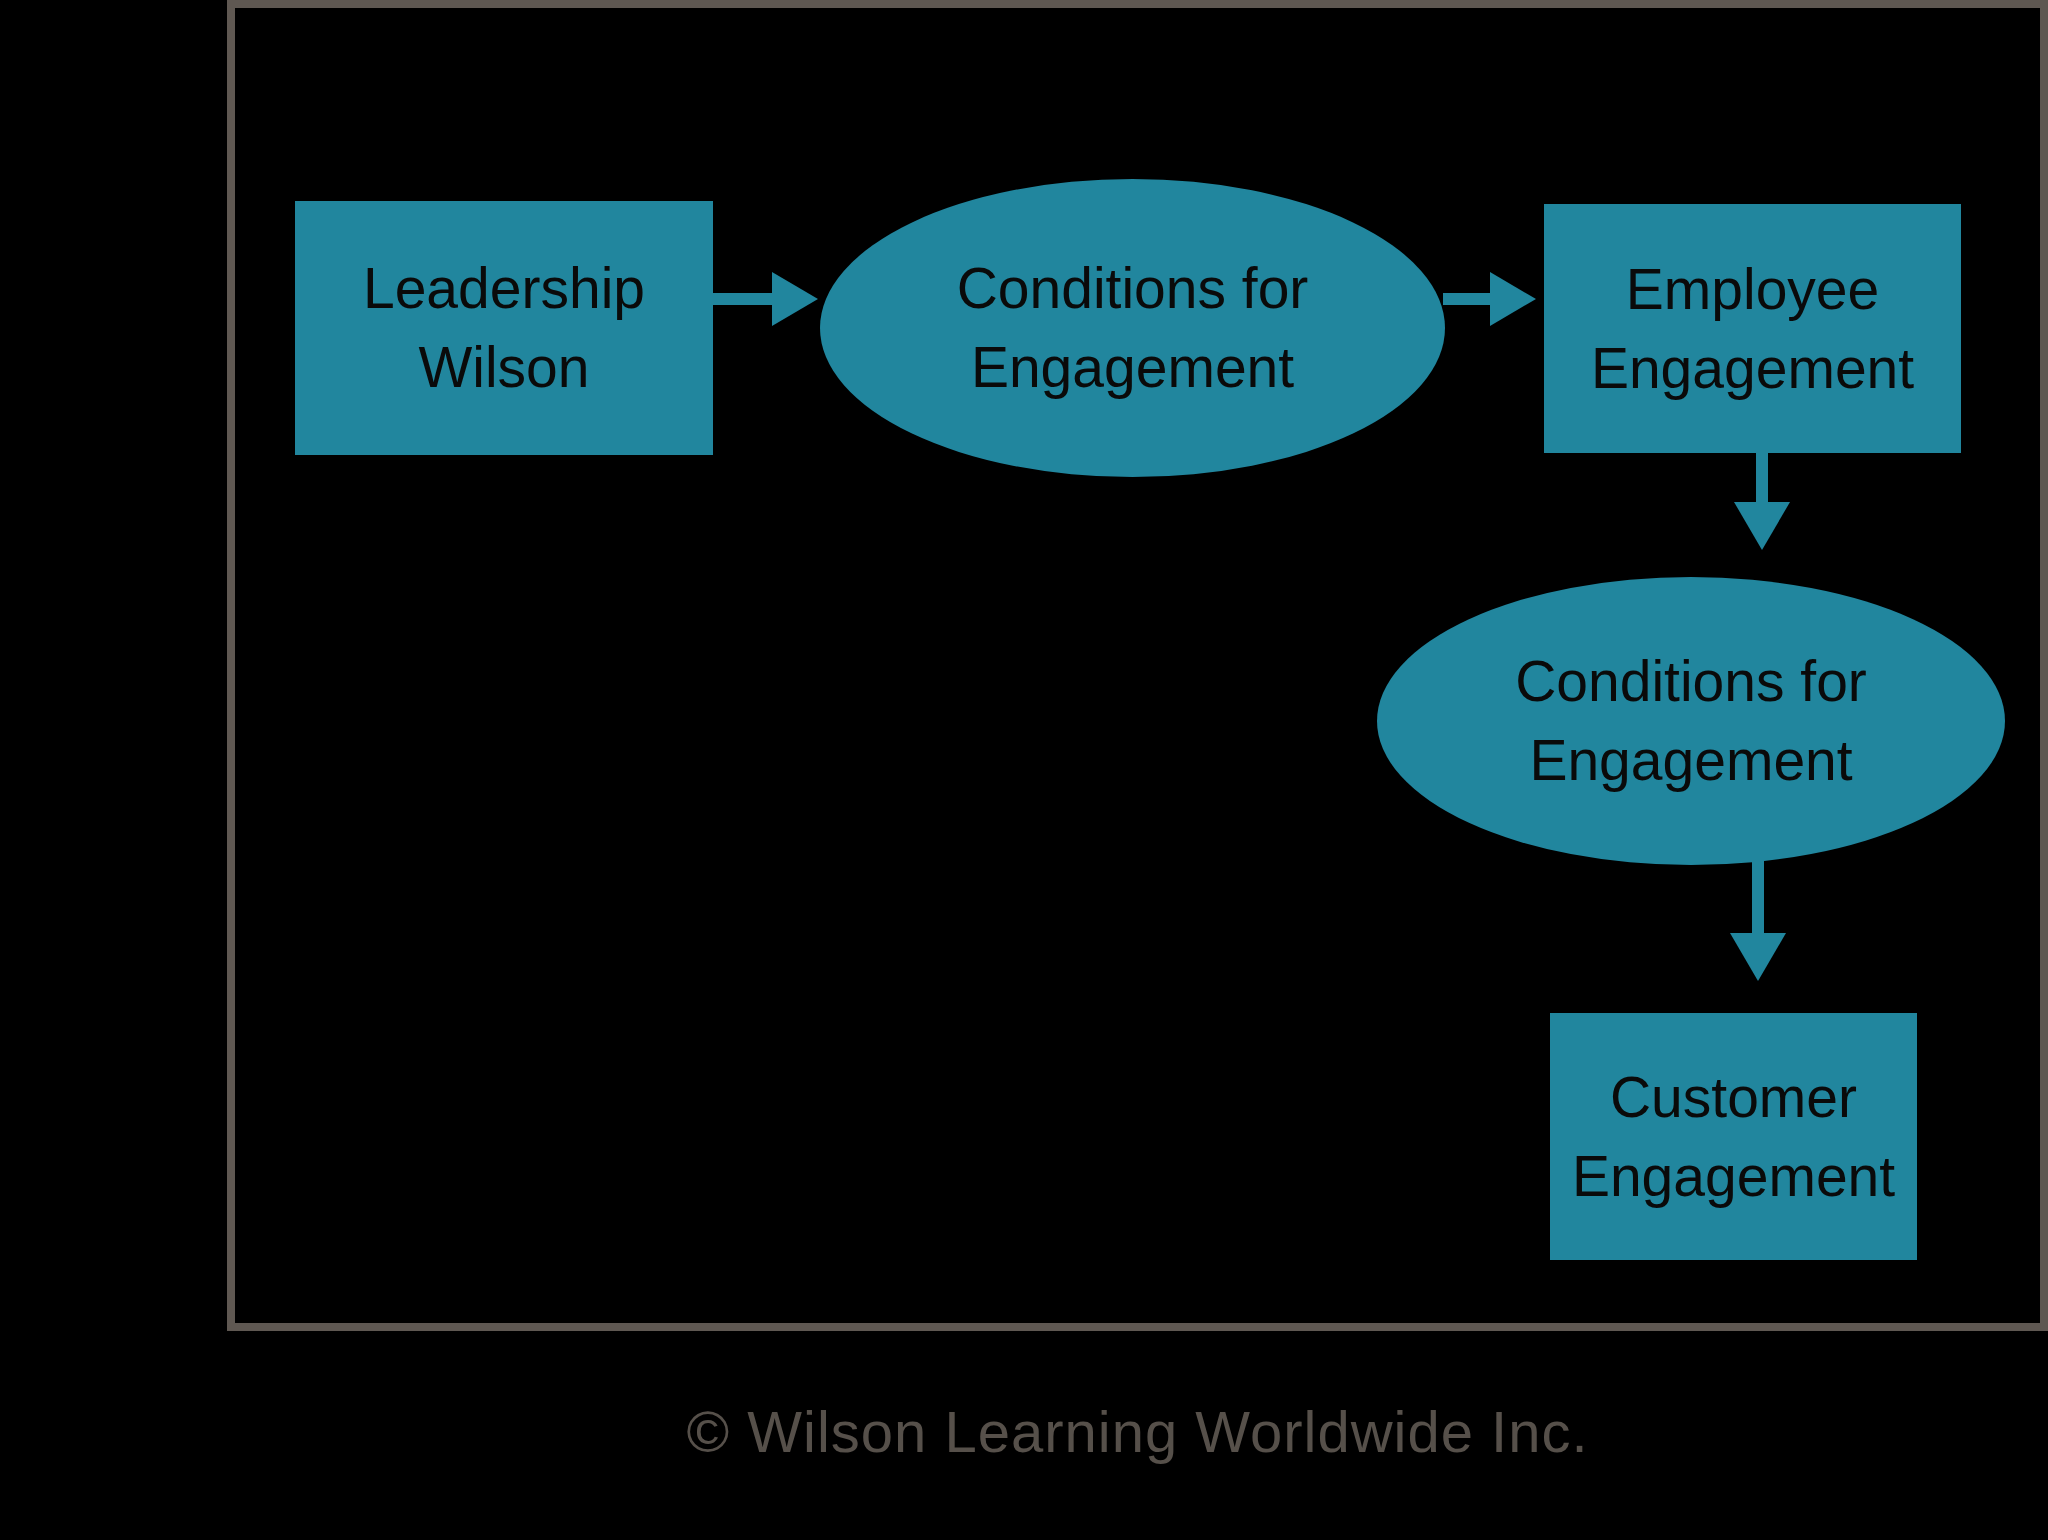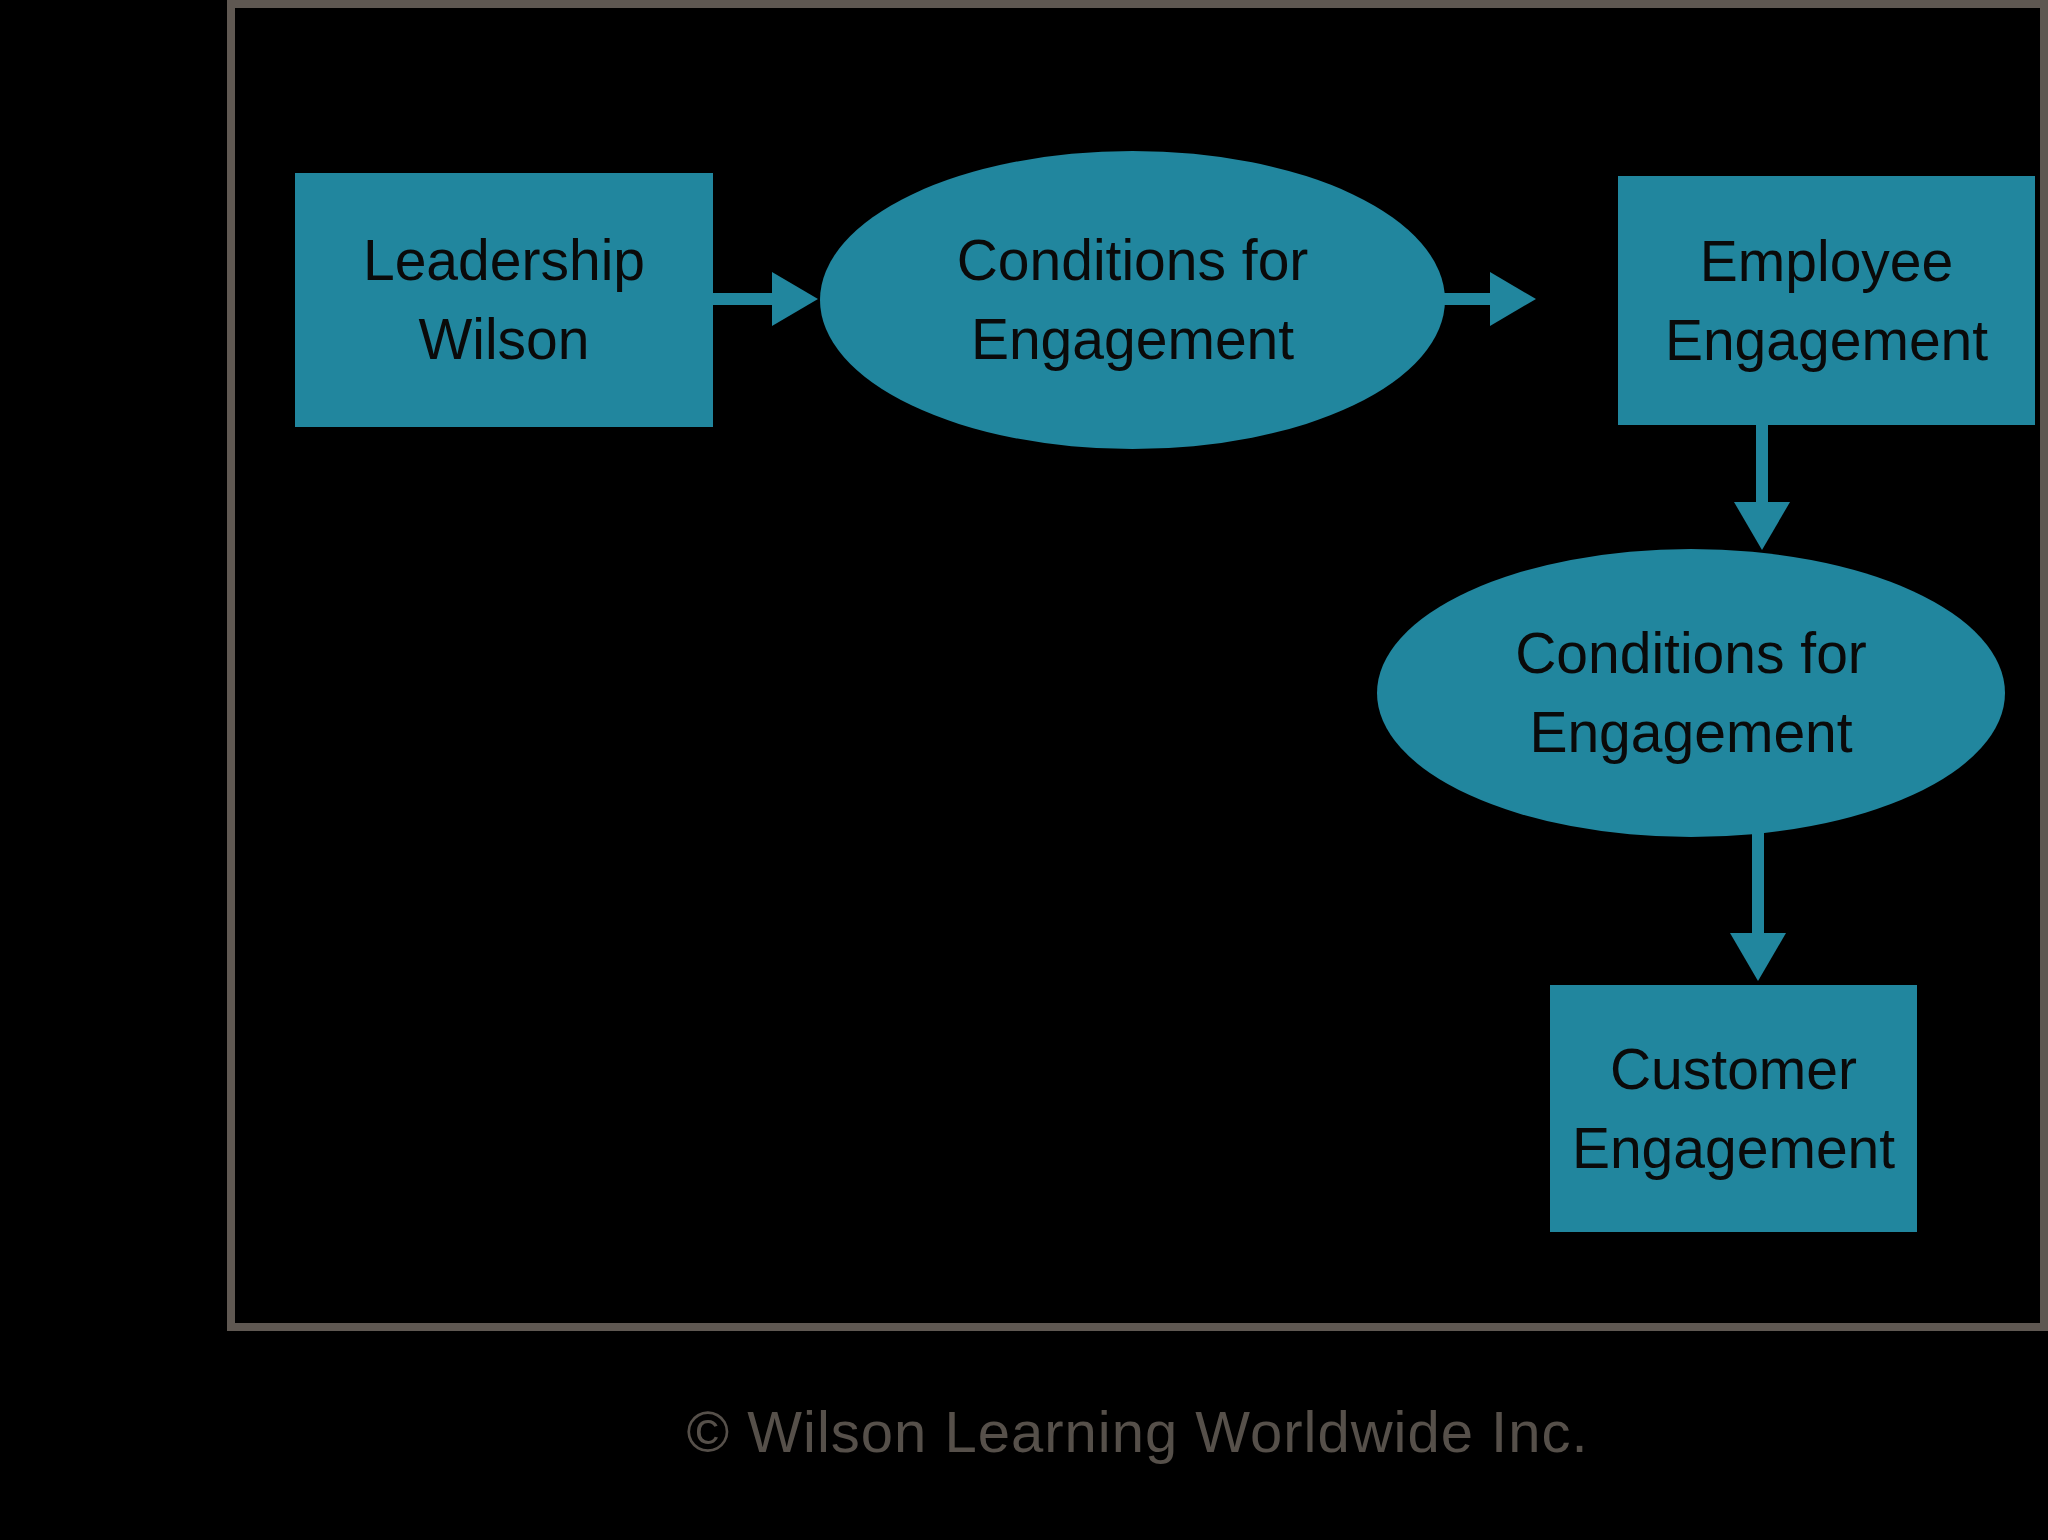--- a/index.html
+++ b/index.html
@@ -29,20 +29,21 @@
     display: flex;
     flex-direction: column;
     align-items: center;
     justify-content: center;
     text-align: center;
     background: var(--shape-fill, #21869e);
     color: var(--node-text, #0a0a0a);
     font-size: 57px;
     line-height: 1.38;
     font-weight: 400;
+    margin-top: 28px;
   }
   .node .line { display: block; white-space: nowrap; }
   .ellipse { border-radius: 50%; text-align: center; }
   .shaft {
     position: absolute;
     background: var(--shape-fill, #21869e);
   }
   .head-right {
     position: absolute;
     width: 0;
@@ -90,21 +91,21 @@
   <div class="node ellipse" style="left:820px; top:151px; width:625px; height:298px;">
     <span class="line">Conditions for</span>
     <span class="line">Engagement</span>
   </div>
 
   <div>
     <div class="shaft" style="left:1443px; top:293px; width:49px; height:12px;"></div>
     <div class="head-right" style="left:1490px; top:272px;"></div>
   </div>
 
-  <div class="node rect" style="left:1618px; top:176px; width:417px; height:249px;align-items:center;">
+  <div class="node rect" style="left:1544px; top:176px; width:417px; height:249px;align-items:center;">
     <span class="line">Employee</span>
     <span class="line">Engagement</span>
   </div>
 
   <div>
     <div class="shaft" style="left:1756px; top:425px; width:12px; height:80px;"></div>
     <div class="head-down" style="left:1734px; top:502px;"></div>
   </div>
 
   <div class="node ellipse" style="left:1377px; top:549px; width:628px; height:288px;">

